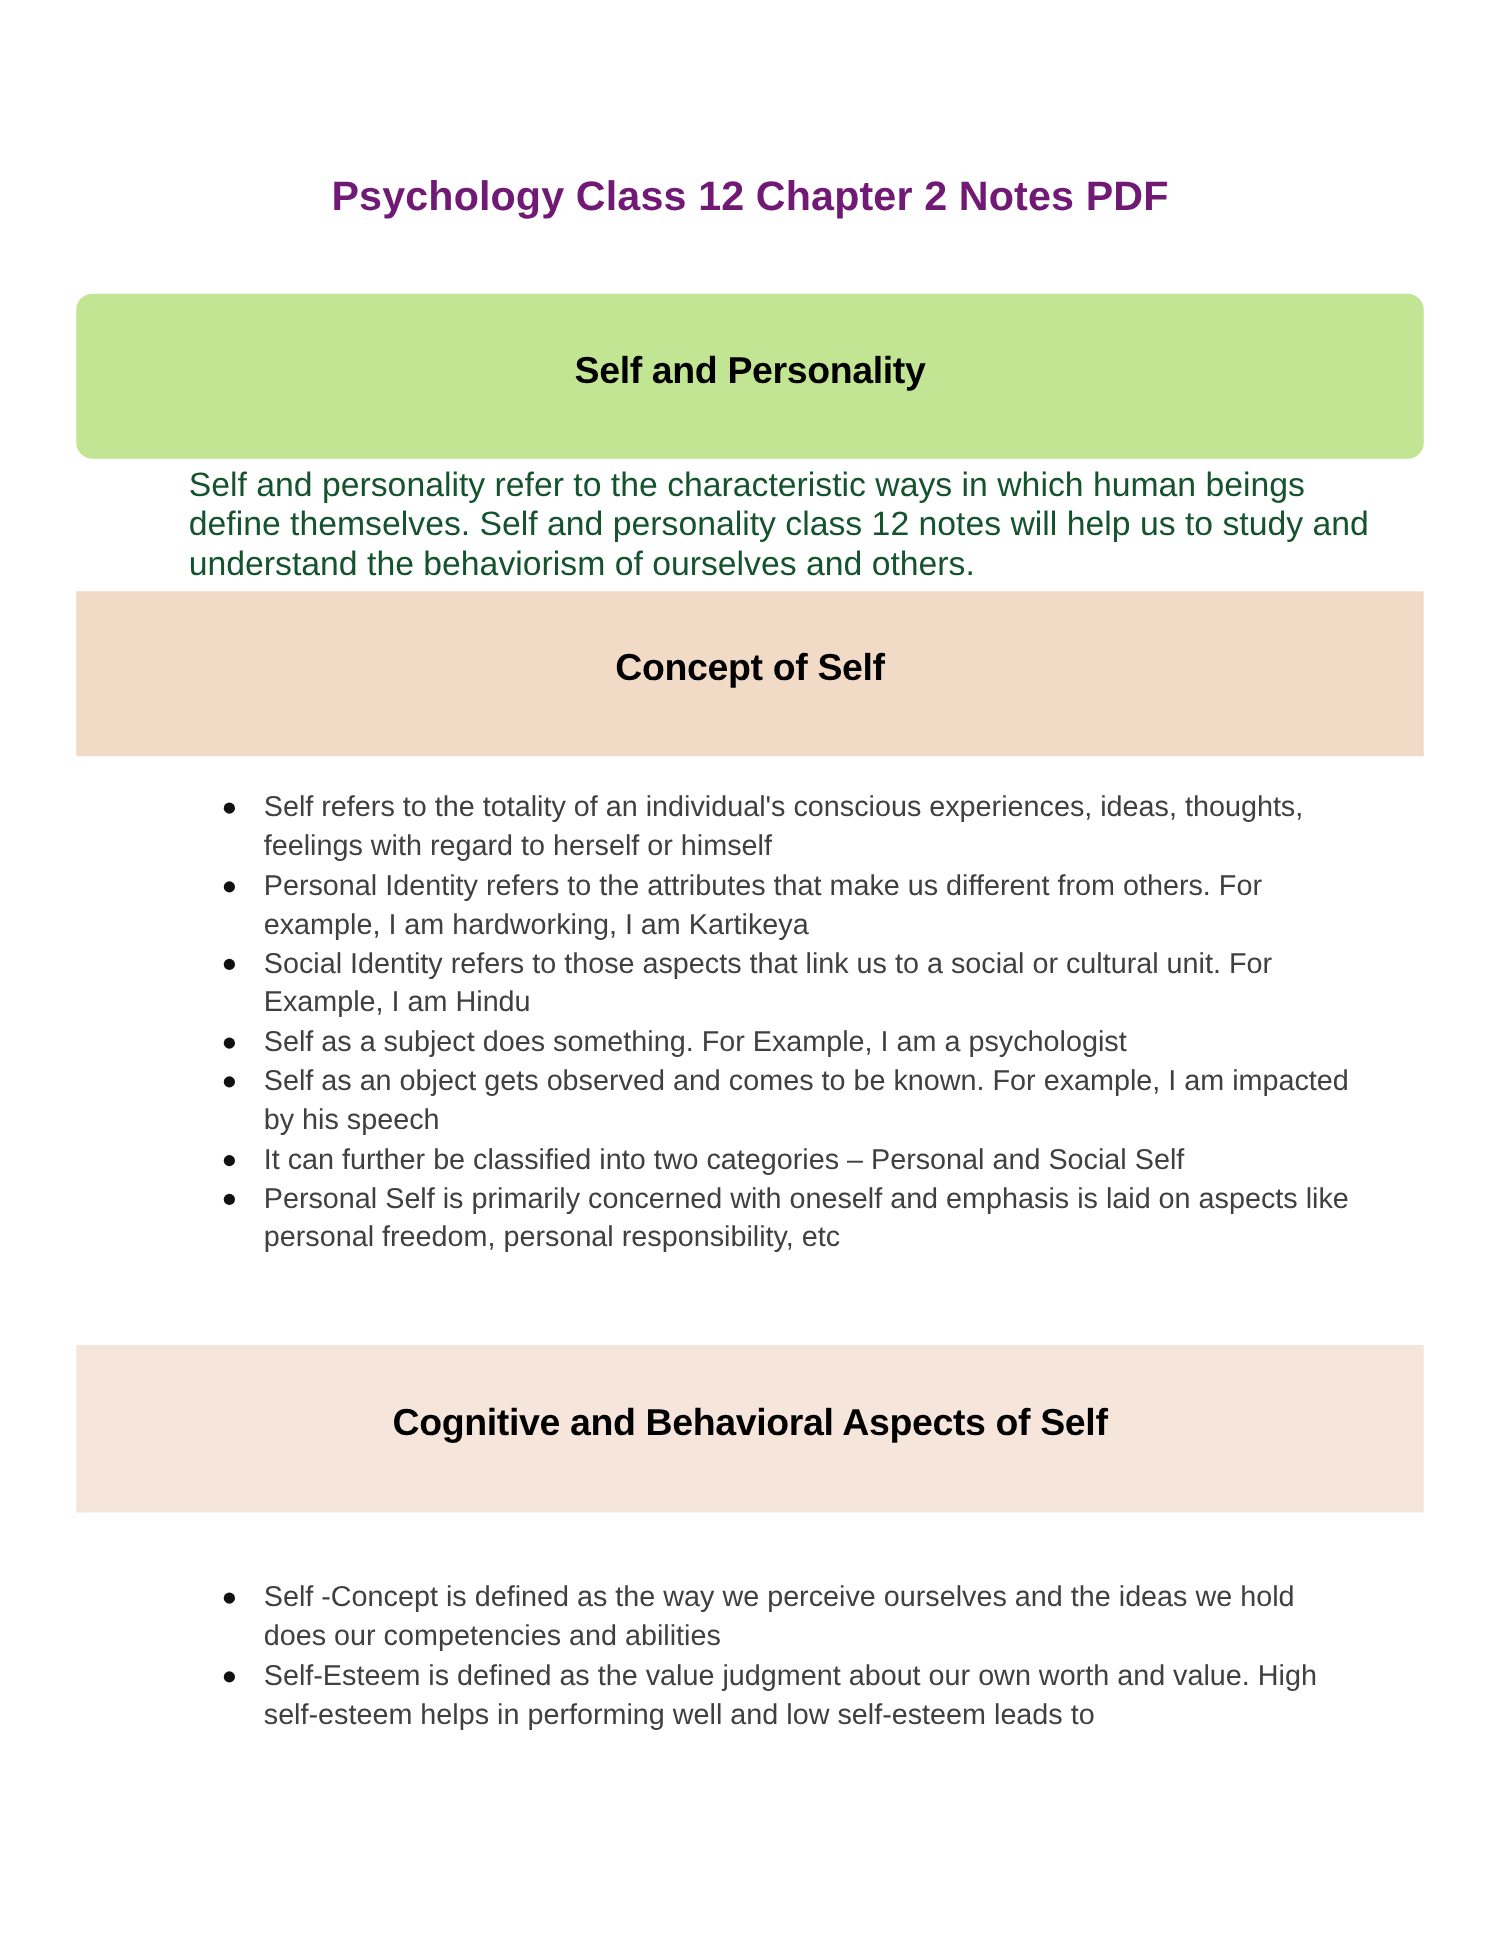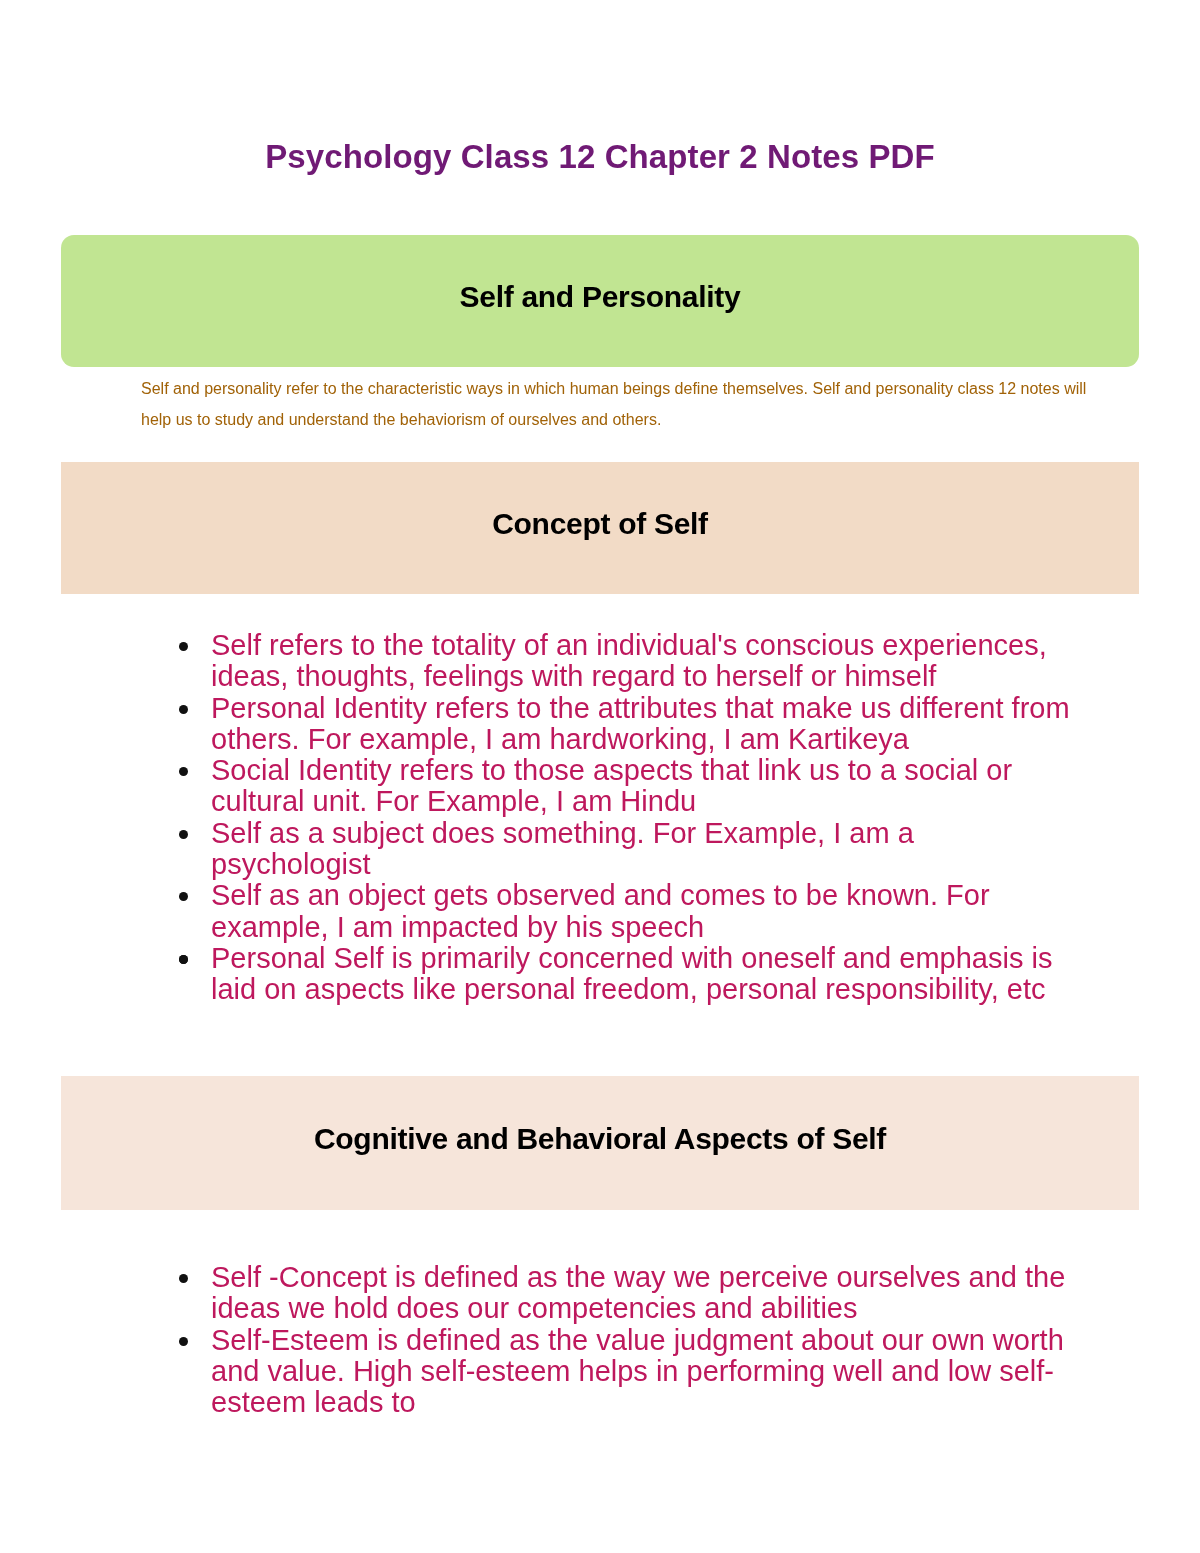--- a/index.html
+++ b/index.html
@@ -36,39 +36,39 @@
     }
     .section-header h2 {
       font-family: "Liberation Sans", sans-serif;
       font-weight: bold;
       font-size: 30px;
       color: #000;
       letter-spacing: -0.3px;
       margin-top: -8px;
     }
     #hdr1 { top: 235px; border-radius: 13px; }
-    #hdr2 { top: 462px; align-items: center; }
+    #hdr2 { top: 473px; align-items: center; }
     #hdr3 { top: 1076px; height: 134px; }
     .para {
       position: absolute;
-      left: 141px;
+      left: 151px;
       width: 960px;
-      font-size: 16px;
+      font-size: 27px;
       line-height: 31.3px;
-      color: #a16207;
+      color: #14532d;
     }
     #para1 { top: 373px; }
     .bullets {
       position: absolute;
       left: 141px;
       width: 940px;
       list-style: none;
-      font-size: 29px;
+      font-size: 23px;
       line-height: 31.3px;
-      color: #be185d;
+      color: #404040;
     }
     .bullets li {
       position: relative;
       padding-left: 70px;
     }
     .bullets li .dot {
       position: absolute;
       left: 38px;
       top: 12px;
       width: 9px;
@@ -91,21 +91,21 @@
 
 <div class="section-header" id="hdr2" style="background: rgb(242, 219, 198);">
   <h2>Concept of Self</h2>
 </div>
 <ul class="bullets" id="list1">
   <li><span class="dot"></span><span>Self refers to the totality of an individual's conscious experiences, ideas, thoughts, feelings with regard to herself or himself</span></li>
   <li><span class="dot"></span><span>Personal Identity refers to the attributes that make us different from others. For example, I am hardworking, I am Kartikeya</span></li>
   <li><span class="dot"></span><span>Social Identity refers to those aspects that link us to a social or cultural unit. For Example, I am Hindu</span></li>
   <li><span class="dot"></span><span>Self as a subject does something. For Example, I am a psychologist</span></li>
   <li><span class="dot"></span><span>Self as an object gets observed and comes to be known. For example, I am impacted by his speech</span></li>
-  <li><span class="dot"></span></li>
+  <li><span class="dot"></span><span>It can further be classified into two categories –  Personal and Social Self</span></li>
   <li><span class="dot"></span><span>Personal Self is primarily concerned with oneself and emphasis is laid on aspects like personal freedom, personal responsibility, etc</span></li>
 </ul>
 
 <div class="section-header" id="hdr3" style="background: rgb(246, 229, 218);">
   <h2>Cognitive and Behavioral Aspects of Self</h2>
 </div>
 <ul class="bullets" id="list2">
   <li><span class="dot"></span><span>Self -Concept is defined as the way we perceive ourselves and the ideas we hold does our competencies and abilities</span></li>
   <li><span class="dot"></span><span>Self-Esteem is defined as the value judgment about our own worth and value. High self-esteem helps in performing well and low self-esteem leads to</span></li>
 </ul>

